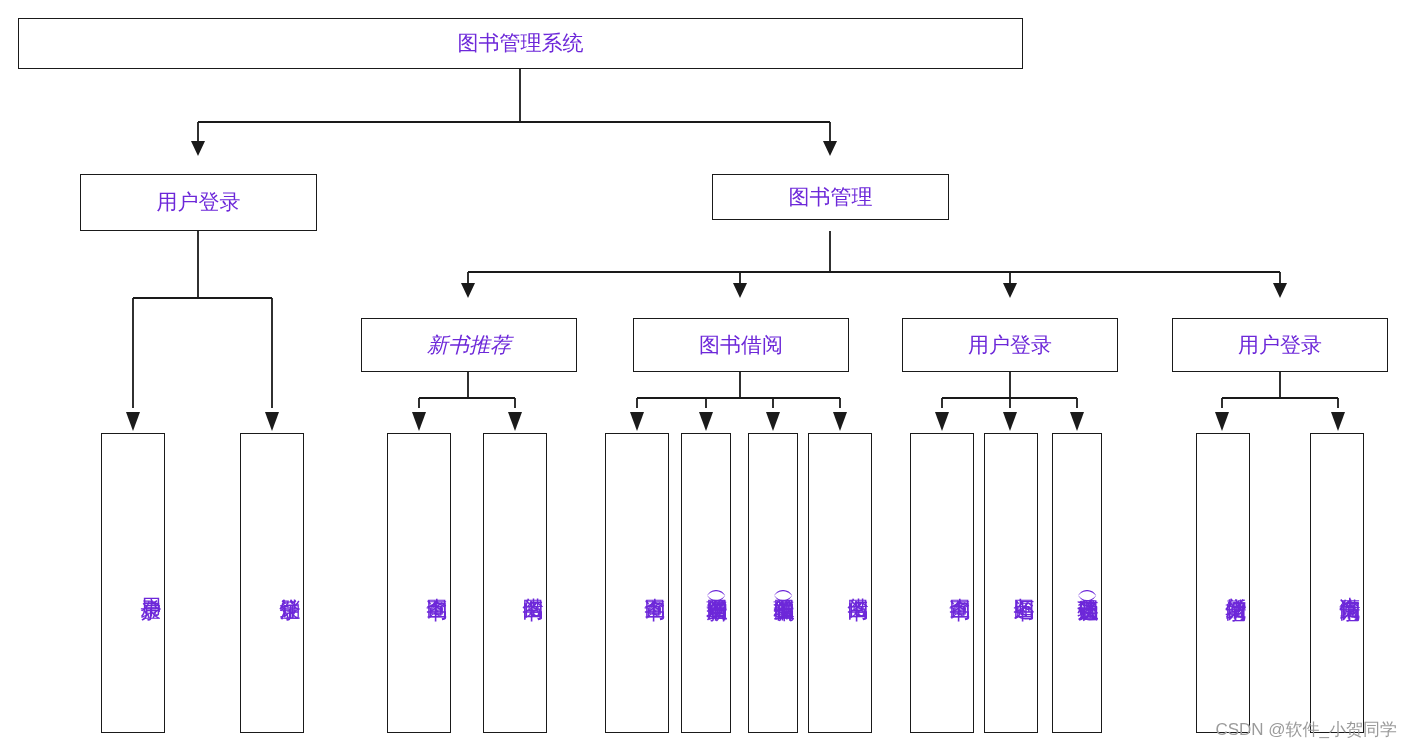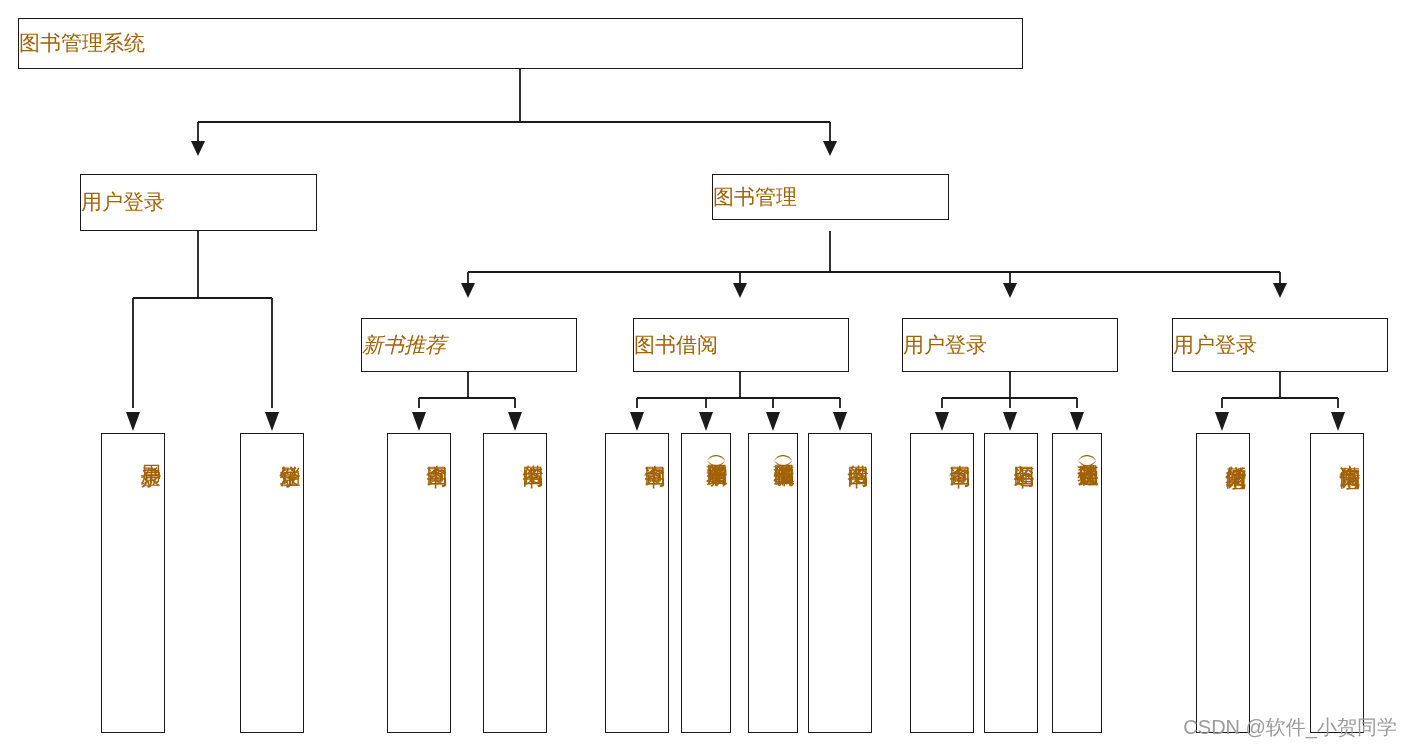--- a/index.html
+++ b/index.html
@@ -25,22 +25,22 @@
     height: 747px;
     pointer-events: none;
   }
   .node {
     position: absolute;
     box-sizing: border-box;
     border: 1.6px solid #1a1a1a;
     background: #ffffff;
     display: flex;
     align-items: center;
-    justify-content: flex-start;
-    color: #a16207;
+    justify-content: center;
+    color: #6d28d9;
     line-height: 1.25;
   }
   .node.horiz {
     font-size: 21px;
   }
   .node.vert {
     writing-mode: vertical-rl;
     text-orientation: upright;
     font-size: 21px;
     letter-spacing: 1px;
@@ -48,21 +48,21 @@
     padding-bottom: 14px;
     align-items: flex-start;
   }
   .node.vert.two-col {
     letter-spacing: 0px;
   }
   .watermark {
     position: absolute;
     right: 8px;
     bottom: 6px;
-    font-size: 20px;
+    font-size: 17px;
     color: #9b9b9b;
     white-space: nowrap;
   }
 </style>
 </head>
 <body>
 
 <div id="canvas">
 
   <svg class="edges" viewBox="0 0 1405 747">

